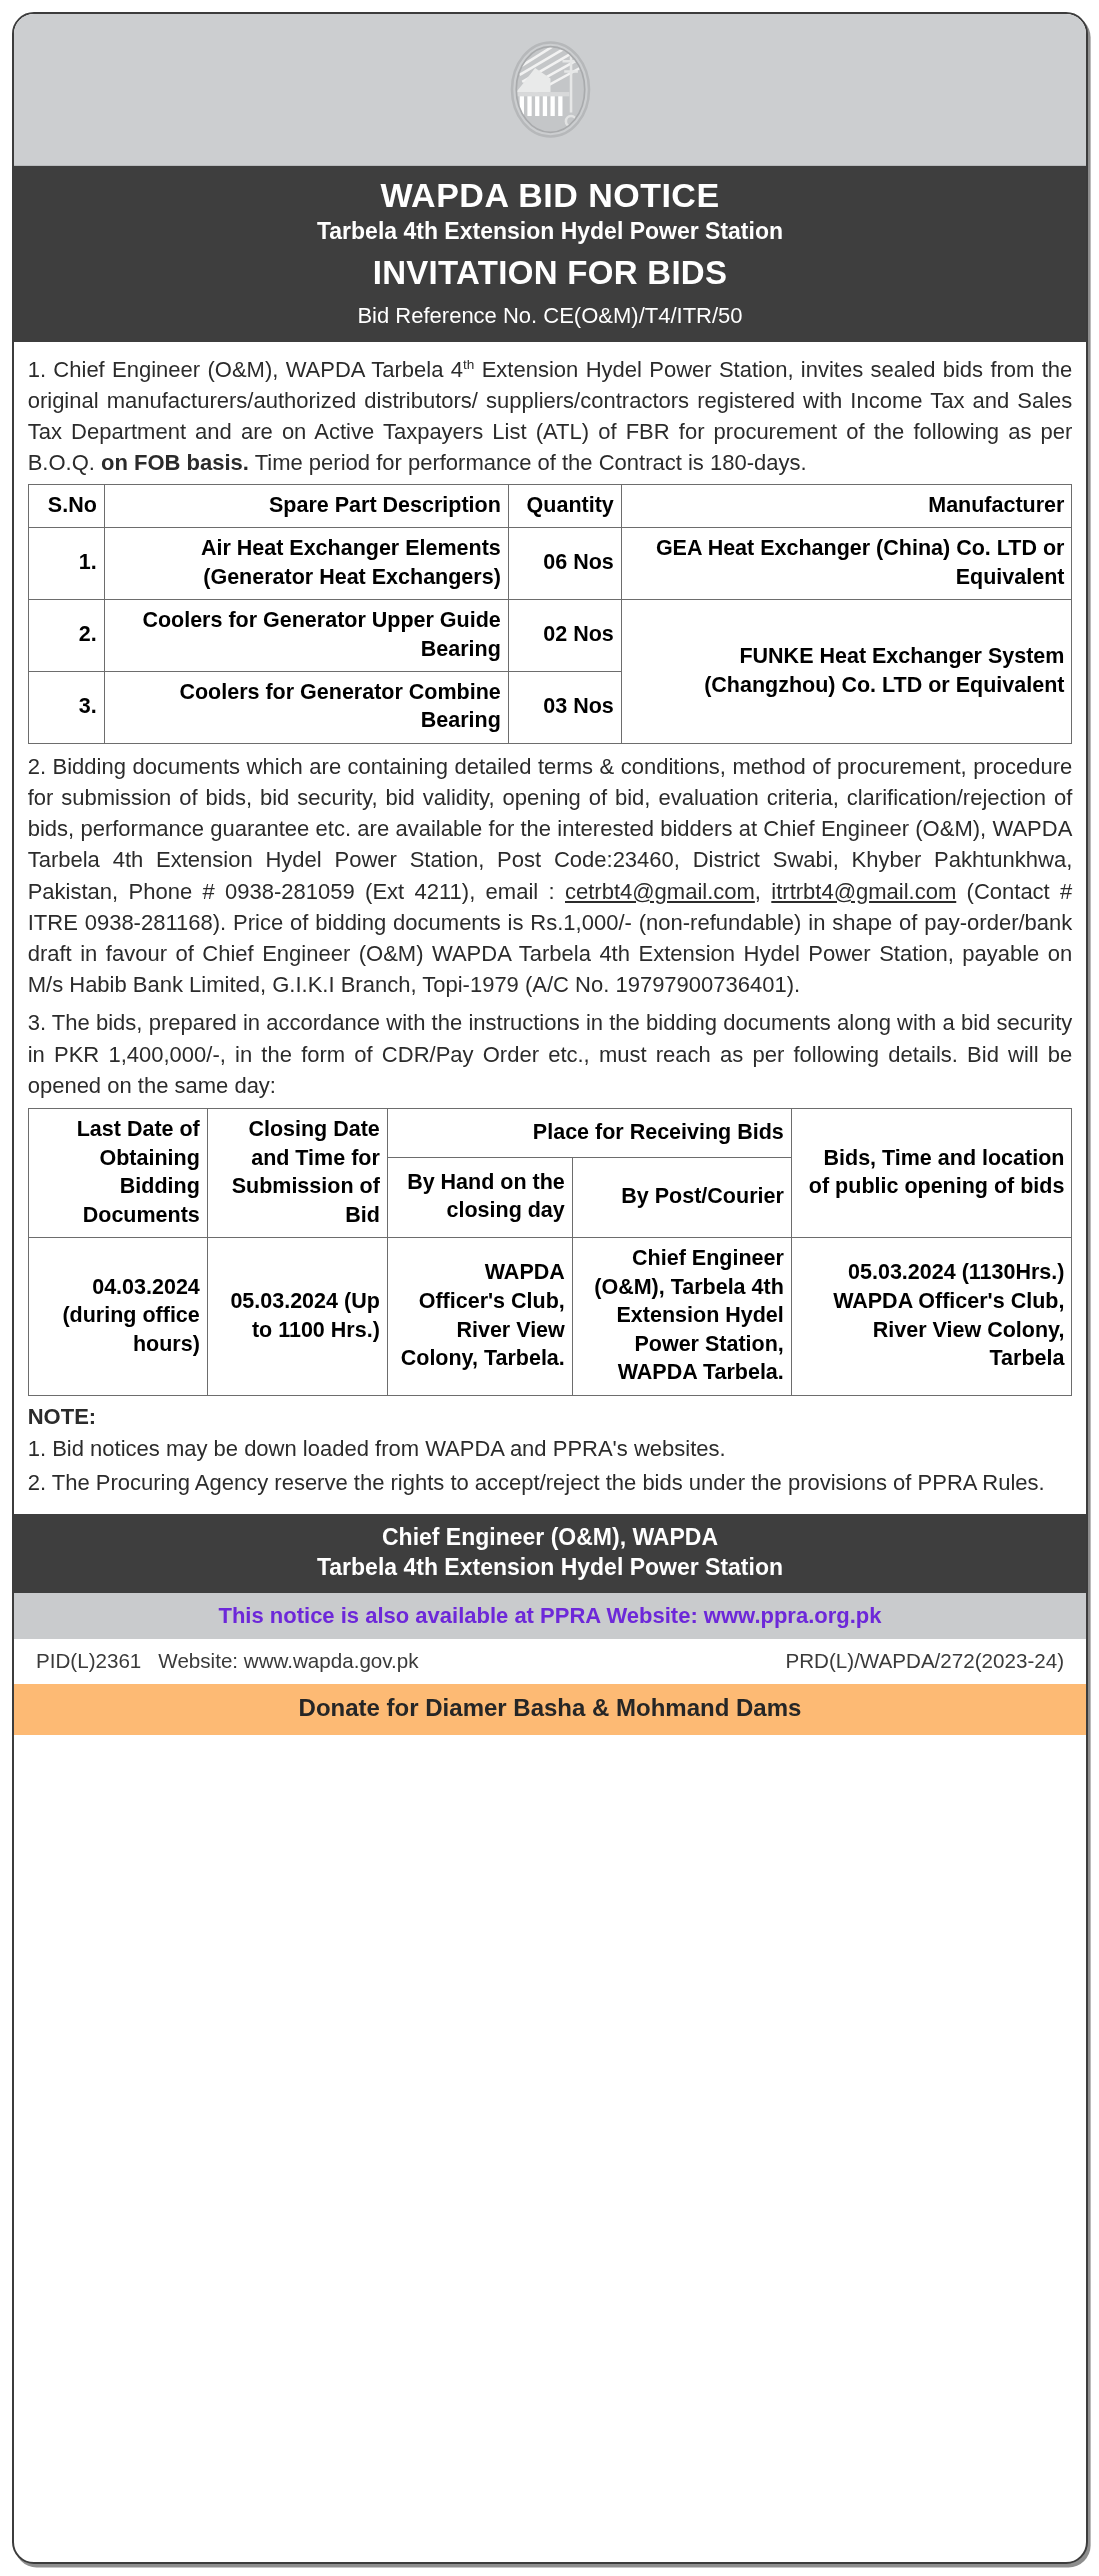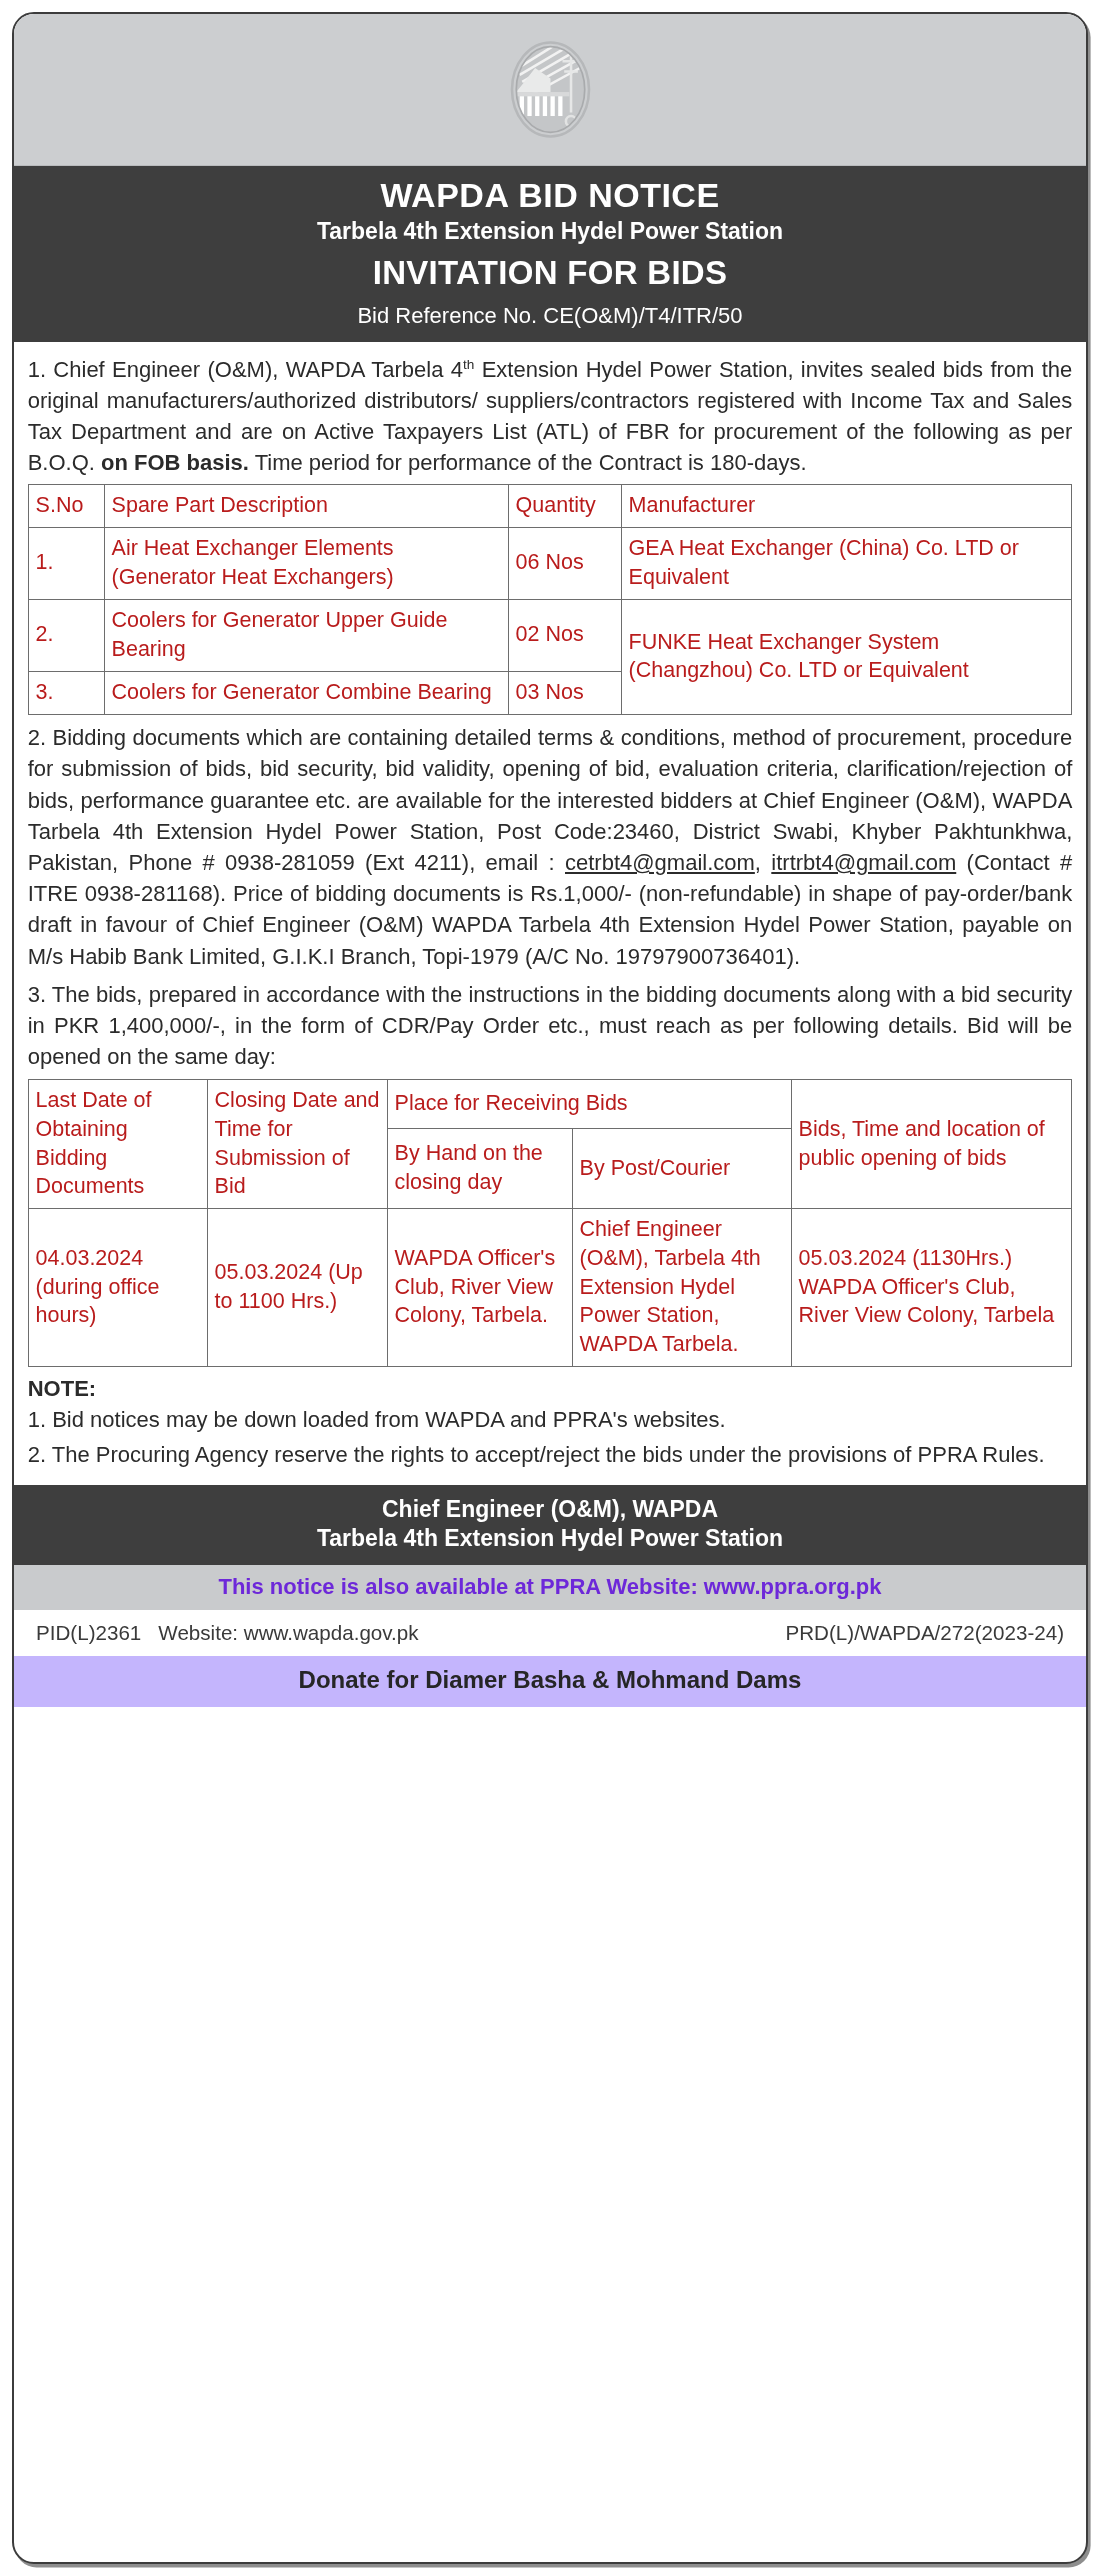--- a/index.html
+++ b/index.html
@@ -109,23 +109,23 @@
     width: 100%;
     border-collapse: collapse;
     table-layout: fixed;
     margin: 5.2px 0 5.2px 0;
   }
   table.grid th, table.grid td {
     border: 0.9px solid #6d6d6d;
     padding: 6px 6.9px 7.7px 6.9px;
     font-size: 21.5px;
     line-height: 1.33;
-    color: #b91c1c;
-    font-weight: normal;
-    text-align: left;
+    color: #000000;
+    font-weight: bold;
+    text-align: right;
     vertical-align: middle;
   }
   table.grid th { vertical-align: middle; }
 
   
   .c-sno   { width: 76px; }
   .c-desc  { width: 404px; }
   .c-qty   { width: 113px; }
 
   
@@ -180,21 +180,21 @@
     background: #ffffff;
     color: #3a3a3a;
     font-size: 20.6px;
     padding: 10.3px 22px 11px 22px;
     display: flex;
     justify-content: space-between;
     align-items: center;
   }
   .pid-left { display: flex; gap: 17px; }
   .donate-band {
-    background: #c4b5fd;
+    background: #fdba74;
     color: #262626;
     text-align: center;
     font-size: 24px;
     font-weight: bold;
     padding: 10.3px 5.2px 13px 5.2px;
   }
 </style>
 </head>
 <body>
 

